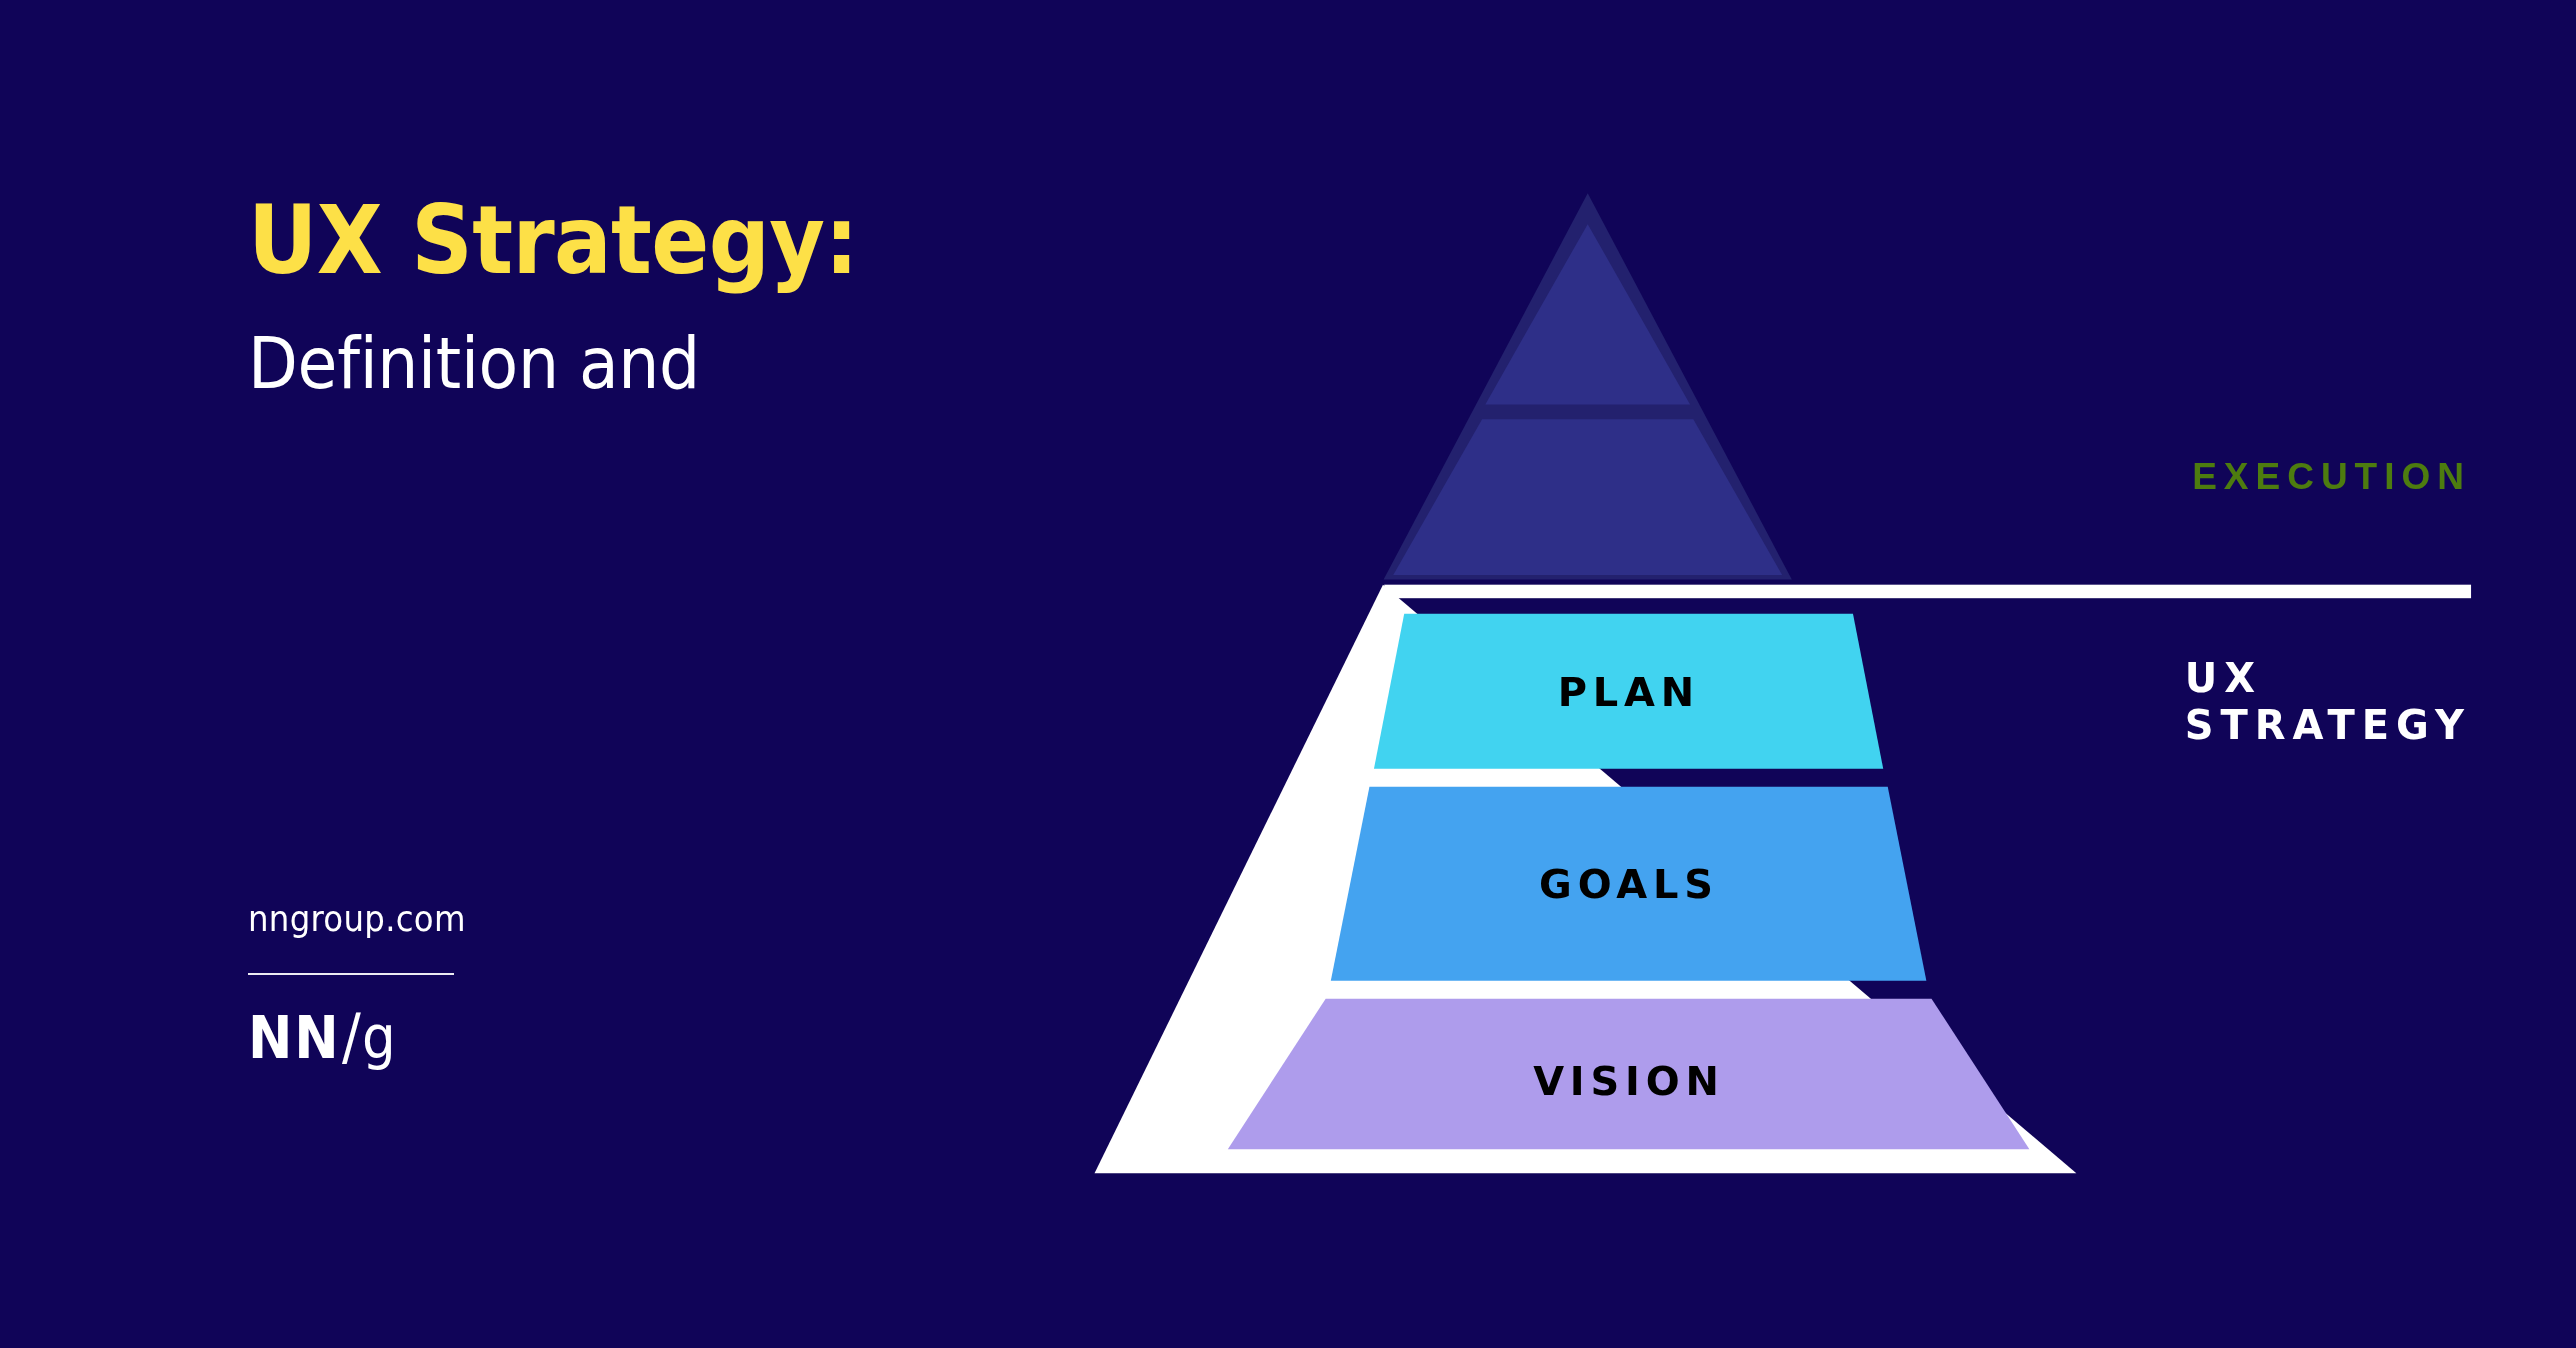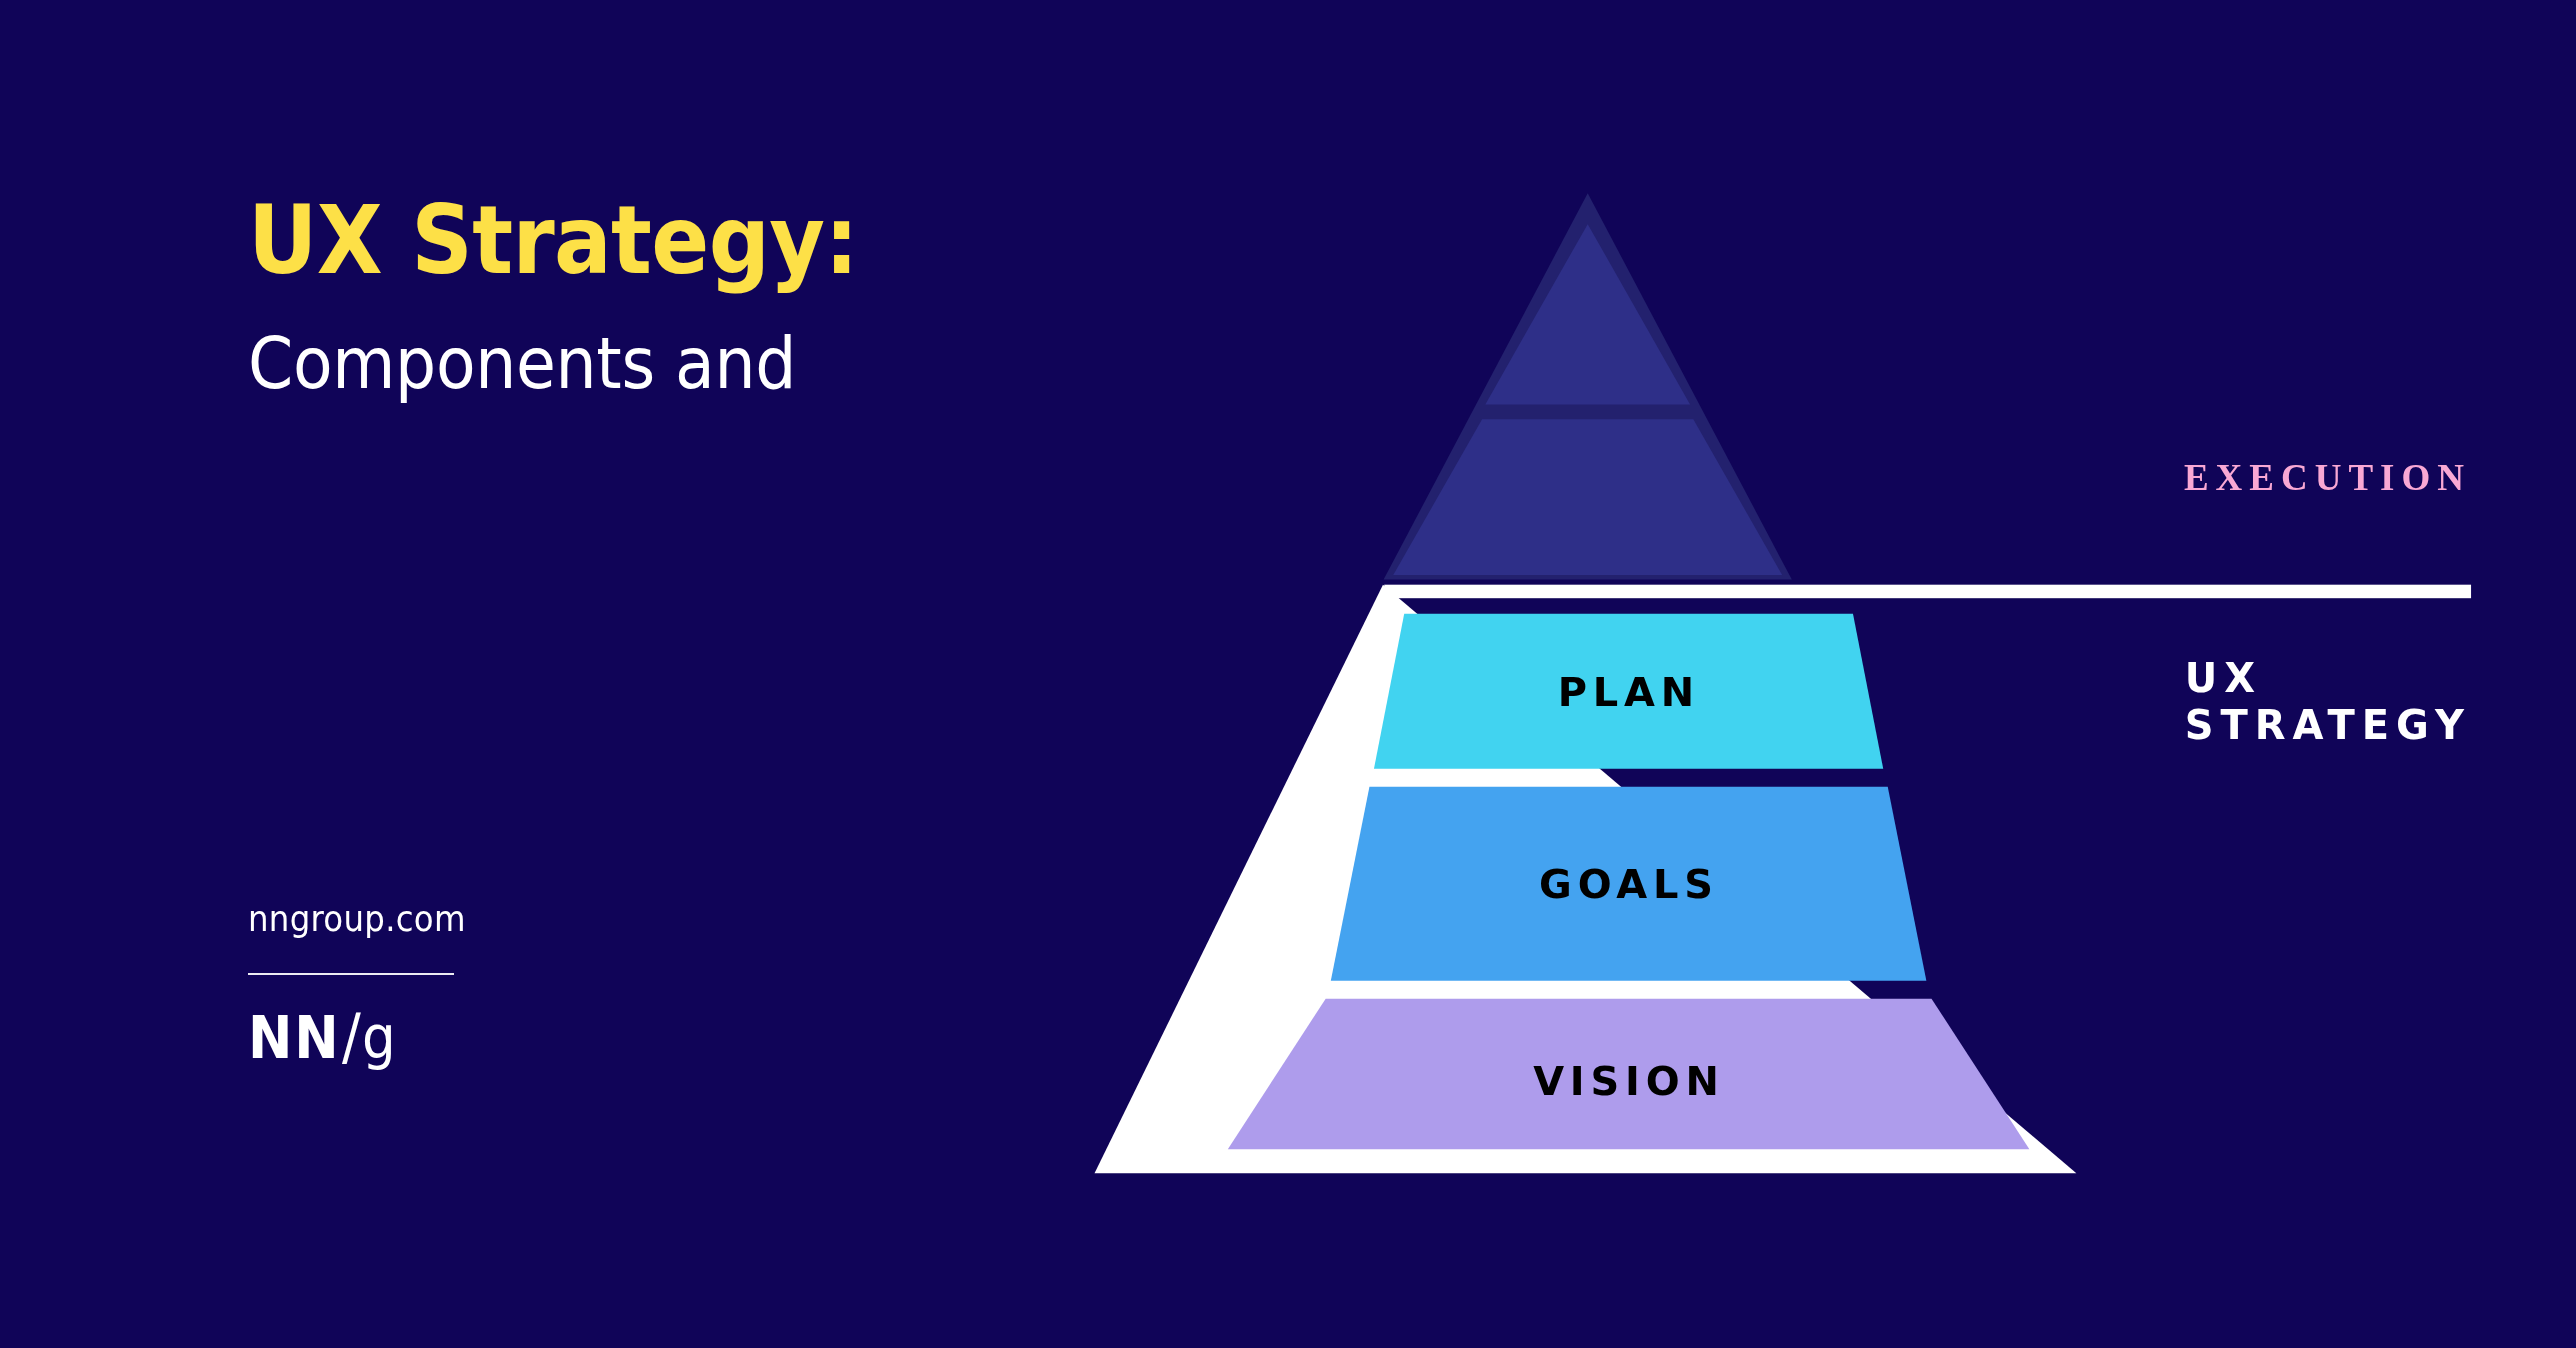--- a/index.html
+++ b/index.html
@@ -107,25 +107,25 @@
     letter-spacing: 9px;
     fill: #000000;
     text-anchor: middle;
   }
 
   
   .side-exec {
     position: absolute;
     right: 105px;
     top: 456px;
-    font-family: Liberation Serif, serif;
+    font-family: Liberation Sans, sans-serif;
     font-weight: 700;
     font-size: 37px;
     letter-spacing: 7px;
-    color: #f9a8d4;
+    color: #4d7c0f;
     text-align: left;
     white-space: nowrap;
   }
   .side-uxstrategy {
     position: absolute;
     right: 105px;
     top: 655px;
     font-family: "DejaVu Sans", "Liberation Sans", sans-serif;
     font-weight: 700;
     font-size: 40px;
@@ -137,21 +137,21 @@
   }
 </style>
 </head>
 <body>
 
 <div id="stage">
 
   <div class="left-col">
     <h1 class="title-main">UX Strategy:</h1>
     <div class="title-sub">
-      <div>Components and</div>
+      <div>Definition and</div>
     </div>
   </div>
 
   <div class="brand-block">
     <div class="brand-url">nngroup.com</div>
     <div class="brand-rule"></div>
     <div class="brand-logo"><span class="nn">NN</span><span class="slash">/</span><span class="g">g</span></div>
   </div>
 
   <svg id="pyramid-svg" viewBox="0 0 4001 2095">

